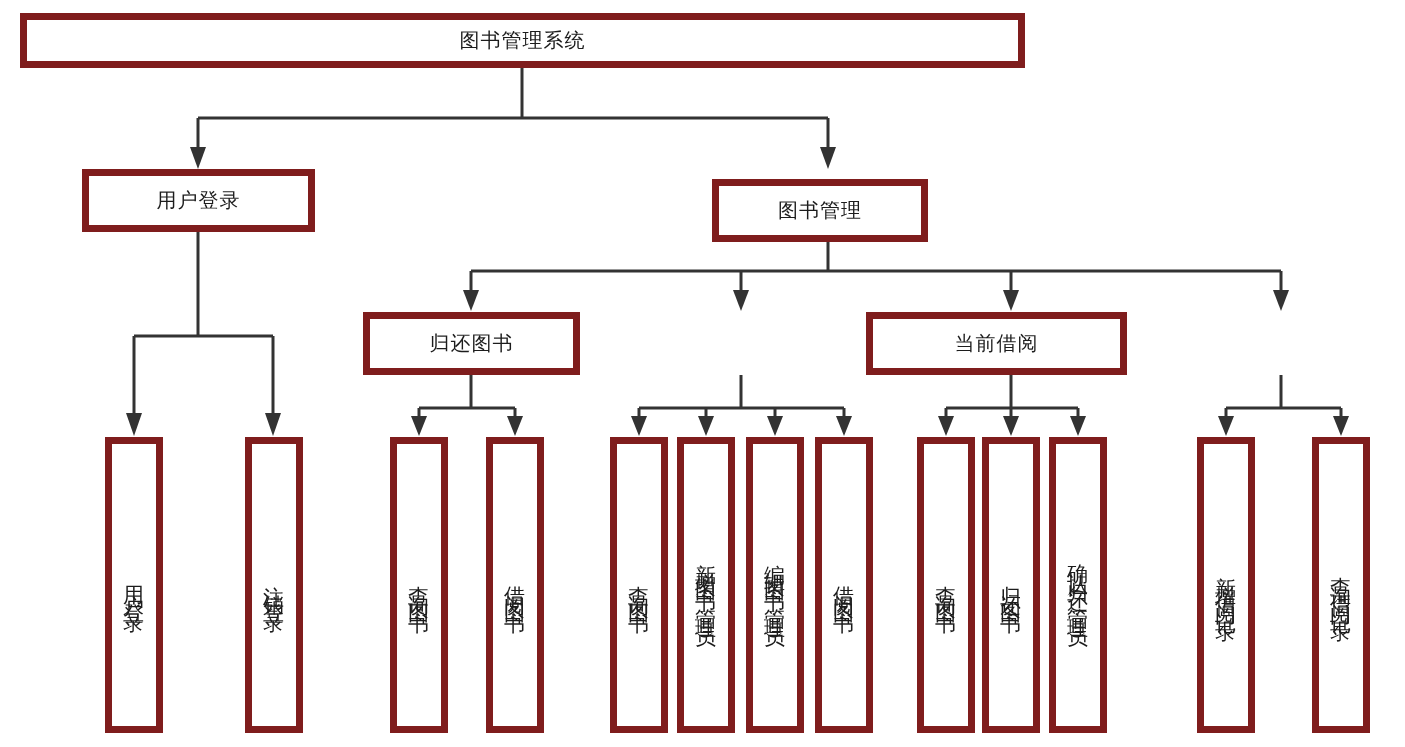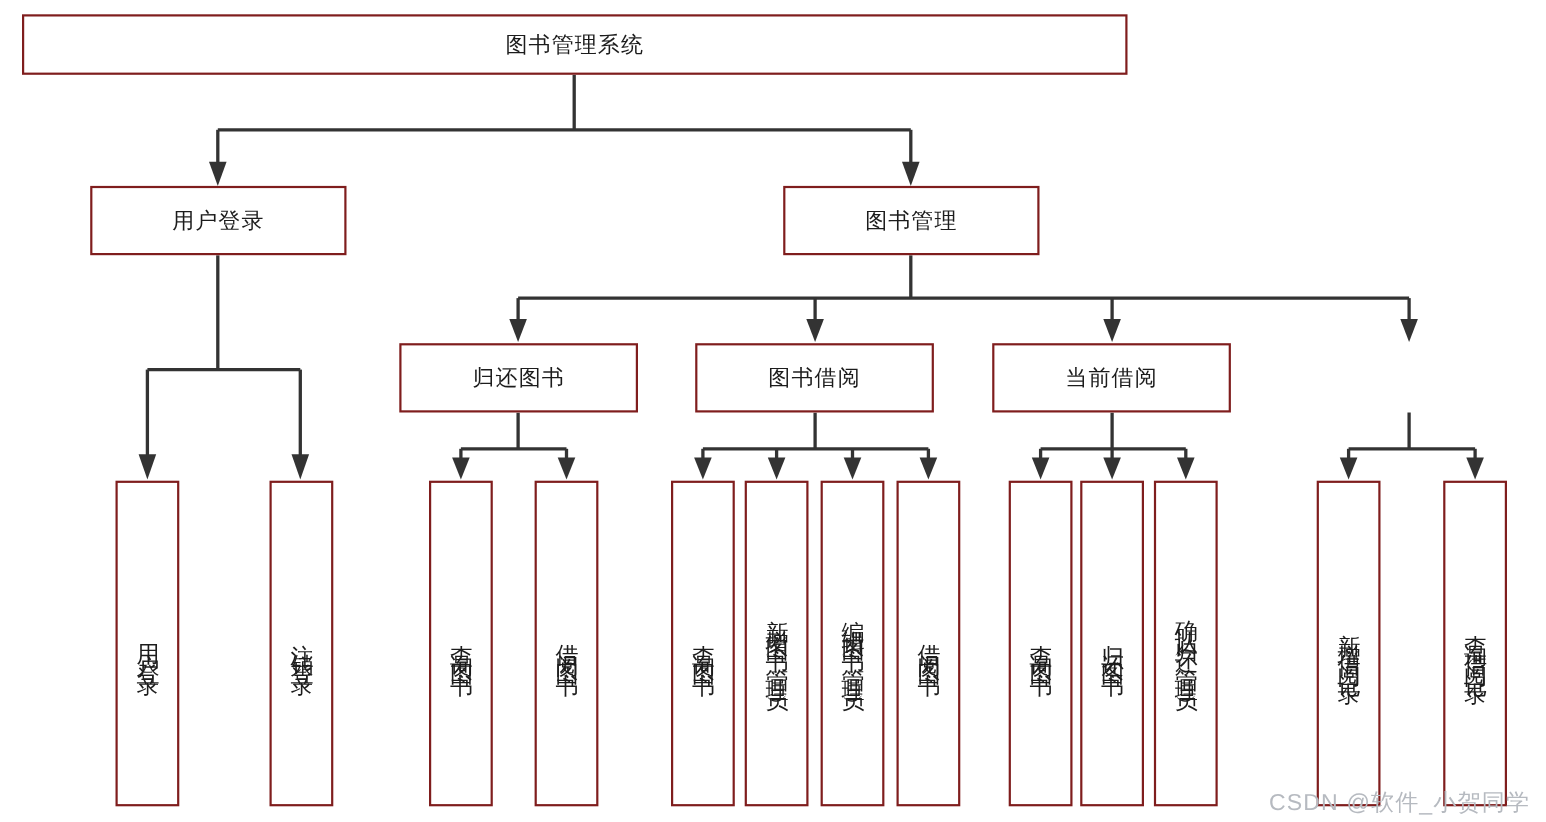--- a/index.html
+++ b/index.html
@@ -10,21 +10,21 @@
     overflow:hidden;
     font-family:"Liberation Sans", sans-serif;
   }
   .connectors{position:absolute;left:0;top:0;width:1405px;height:747px;}
   .connectors path, .connectors line{stroke:#333333;stroke-width:3;fill:none;}
   .connectors polygon{fill:#333333;stroke:none;}
   .box{
     position:absolute;
     box-sizing:border-box;
     background:#ffffff;
-    border:2px solid #7f1d1d;
+    border:7px solid #7f1d1d;
     display:flex;
     align-items:center;
     justify-content:center;
     color:#1c1c1c;
   }
   .h{font-size:20px;letter-spacing:1px;}
   .v{
     writing-mode:vertical-rl;
     font-size:21px;
     letter-spacing:9px;
@@ -118,39 +118,37 @@
       <path d="M1226,408 L1226,418"></path>
       <polygon points="1218,416 1234,416 1226,436"></polygon>
       <path d="M1341,408 L1341,418"></path>
       <polygon points="1333,416 1349,416 1341,436"></polygon>
     </g>
   </svg>
 
   <div class="box h" style="left:20px;top:13px;width:1005px;height:55px">图书管理系统</div>
 
   <div class="box h" style="left:82px;top:169px;width:233px;height:63px">用户登录</div>
-  <div class="box h" style="left:712px;top:169px;width:233px;height:63px">图书管理</div>
+  <div class="box h" style="left:712px;top:179px;width:216px;height:63px">图书管理</div>
 
   <div class="box h" style="left:363px;top:312px;width:217px;height:63px">归还图书</div>
-  <div class="box h" style="left:632px;top:312px;width:217px;height:63px">图书借阅</div>
-  <div class="box h" style="left:902px;top:312px;width:217px;height:63px">当前借阅</div>
+  <div class="box h" style="left:866px;top:312px;width:261px;height:63px">当前借阅</div>
 
   <div class="box v" style="left:105px;top:437px;width:58px;height:296px">用户登录</div>
   <div class="box v" style="left:245px;top:437px;width:58px;height:296px">注销登录</div>
 
   <div class="box v" style="left:390px;top:437px;width:58px;height:296px">查询图书</div>
   <div class="box v" style="left:486px;top:437px;width:58px;height:296px">借阅图书</div>
 
   <div class="box v" style="left:610px;top:437px;width:58px;height:296px">查询图书</div>
   <div class="box v" style="left:677px;top:437px;width:58px;height:296px">新增图书（管理员）</div>
   <div class="box v" style="left:746px;top:437px;width:58px;height:296px">编辑图书（管理员）</div>
   <div class="box v" style="left:815px;top:437px;width:58px;height:296px">借阅图书</div>
 
   <div class="box v" style="left:917px;top:437px;width:58px;height:296px">查询图书</div>
   <div class="box v" style="left:982px;top:437px;width:58px;height:296px">归还图书</div>
   <div class="box v" style="left:1049px;top:437px;width:58px;height:296px">确认归还（管理员）</div>
 
   <div class="box v" style="left:1197px;top:437px;width:58px;height:296px">新增借阅记录</div>
   <div class="box v" style="left:1312px;top:437px;width:58px;height:296px">查询借阅记录</div>
 
-  <div class="watermark">CSDN @软件_小贺同学</div>
 
 </div>
 
 </body></html>

